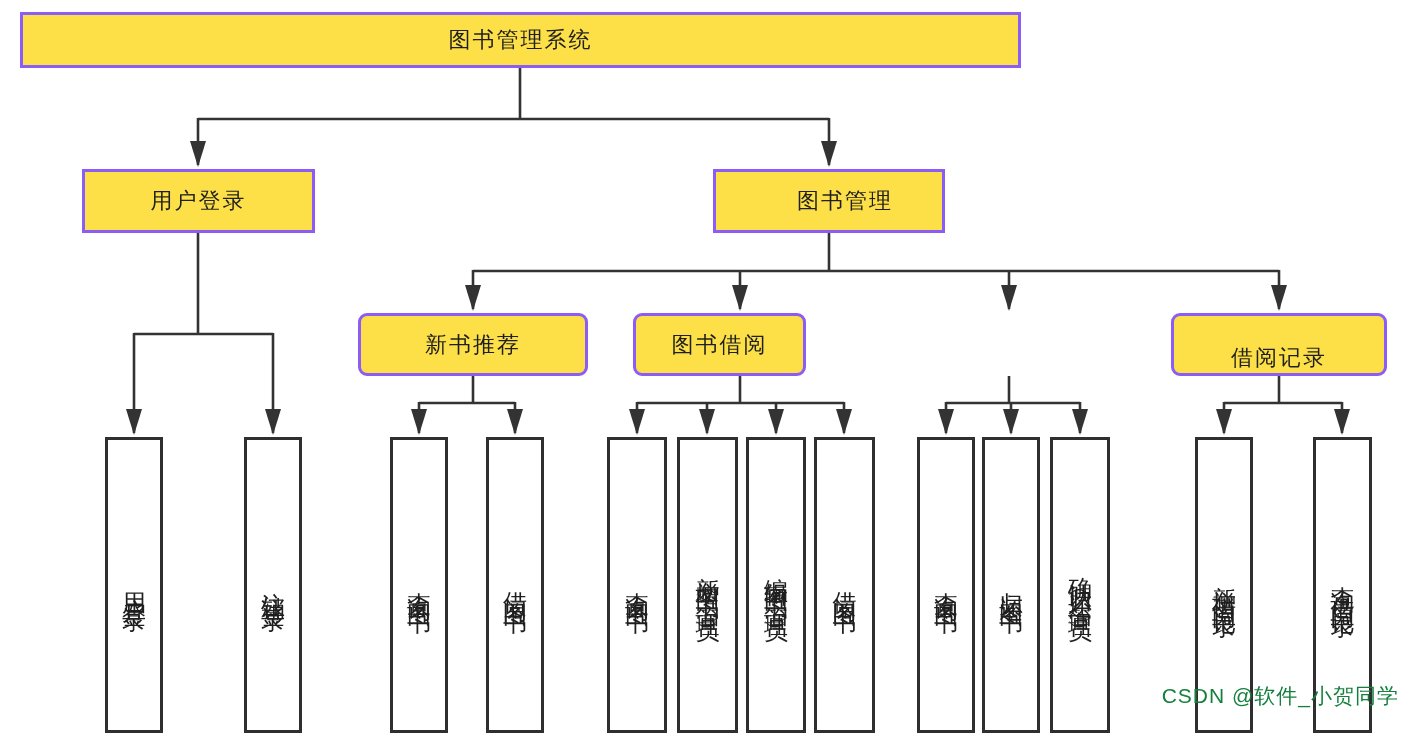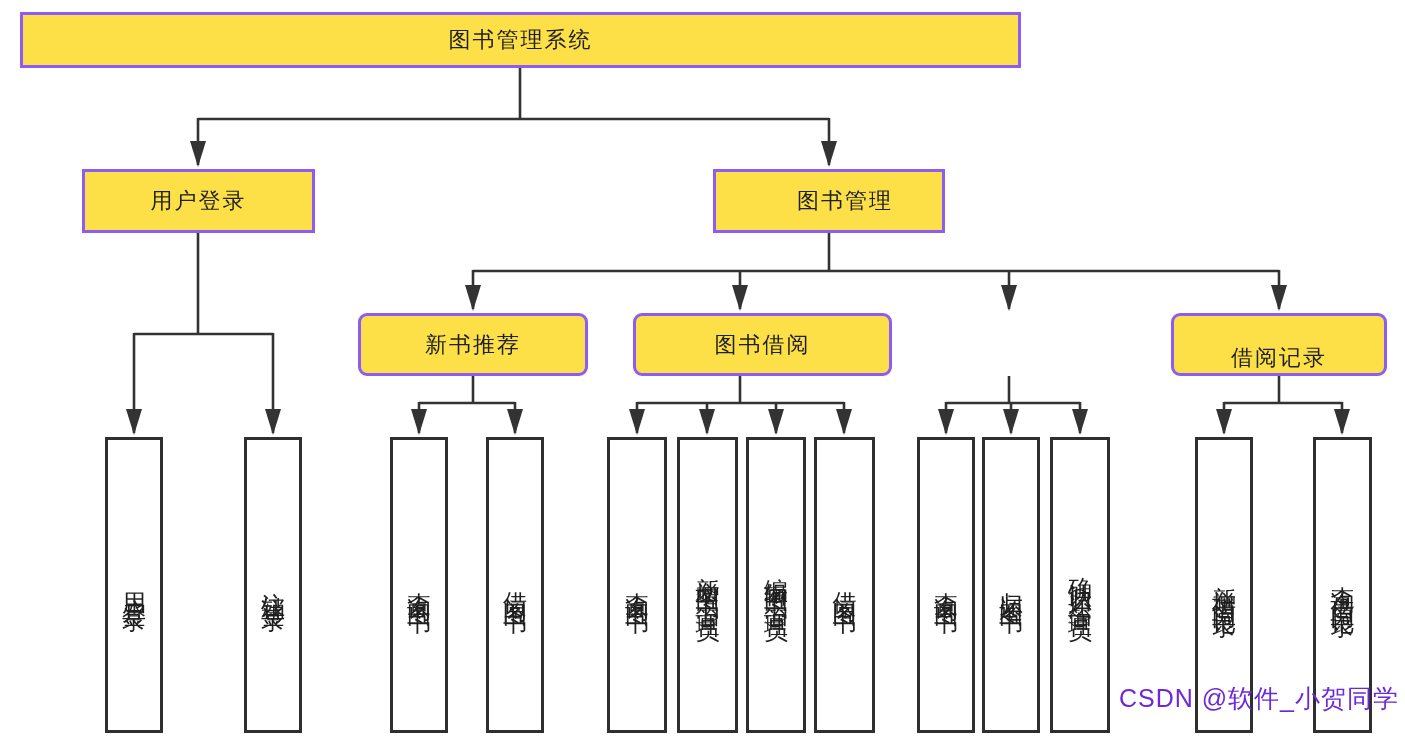--- a/index.html
+++ b/index.html
@@ -47,23 +47,23 @@
     text-orientation:mixed;
     font-size:24px;
     letter-spacing:6px;
     line-height:1;
     color:#1f1f1f;
     white-space:nowrap;
   }
   .watermark{
     position:absolute;
     right:6px;top:682px;
-    font-size:25px;
+    font-size:21px;
     letter-spacing:1px;
-    color:#6d28d9;
+    color:#15803d;
     z-index:10;
     white-space:nowrap;
   }
 </style>
 </head>
 <body>
 
 <div id="canvas">
 
   <svg id="wires" width="1405" height="747" viewBox="0 0 1405 747">
@@ -123,21 +123,21 @@
   <div class="node lvl2a">
     <span class="hlabel">用户登录</span>
   </div>
   <div class="node lvl2b">
     <span class="hlabel">图书管理</span>
   </div>
 
   <div class="node hbox3" style="left:358px;width:230px;">
     <span class="hlabel">新书推荐</span>
   </div>
-  <div class="node hbox3" style="left:633px;width:259px;">
+  <div class="node hbox3" style="left:633px;width:173px;">
     <span class="hlabel">图书借阅</span>
   </div>
   <div class="node hbox3" style="left:1171px;width:216px;align-items:flex-end;">
     <span class="hlabel">借阅记录</span>
   </div>
 
   <div class="vbox" style="left:105px;width:58px;">
     <span class="vtext">用户登录</span>
   </div>
   <div class="vbox" style="left:244px;width:58px;">

